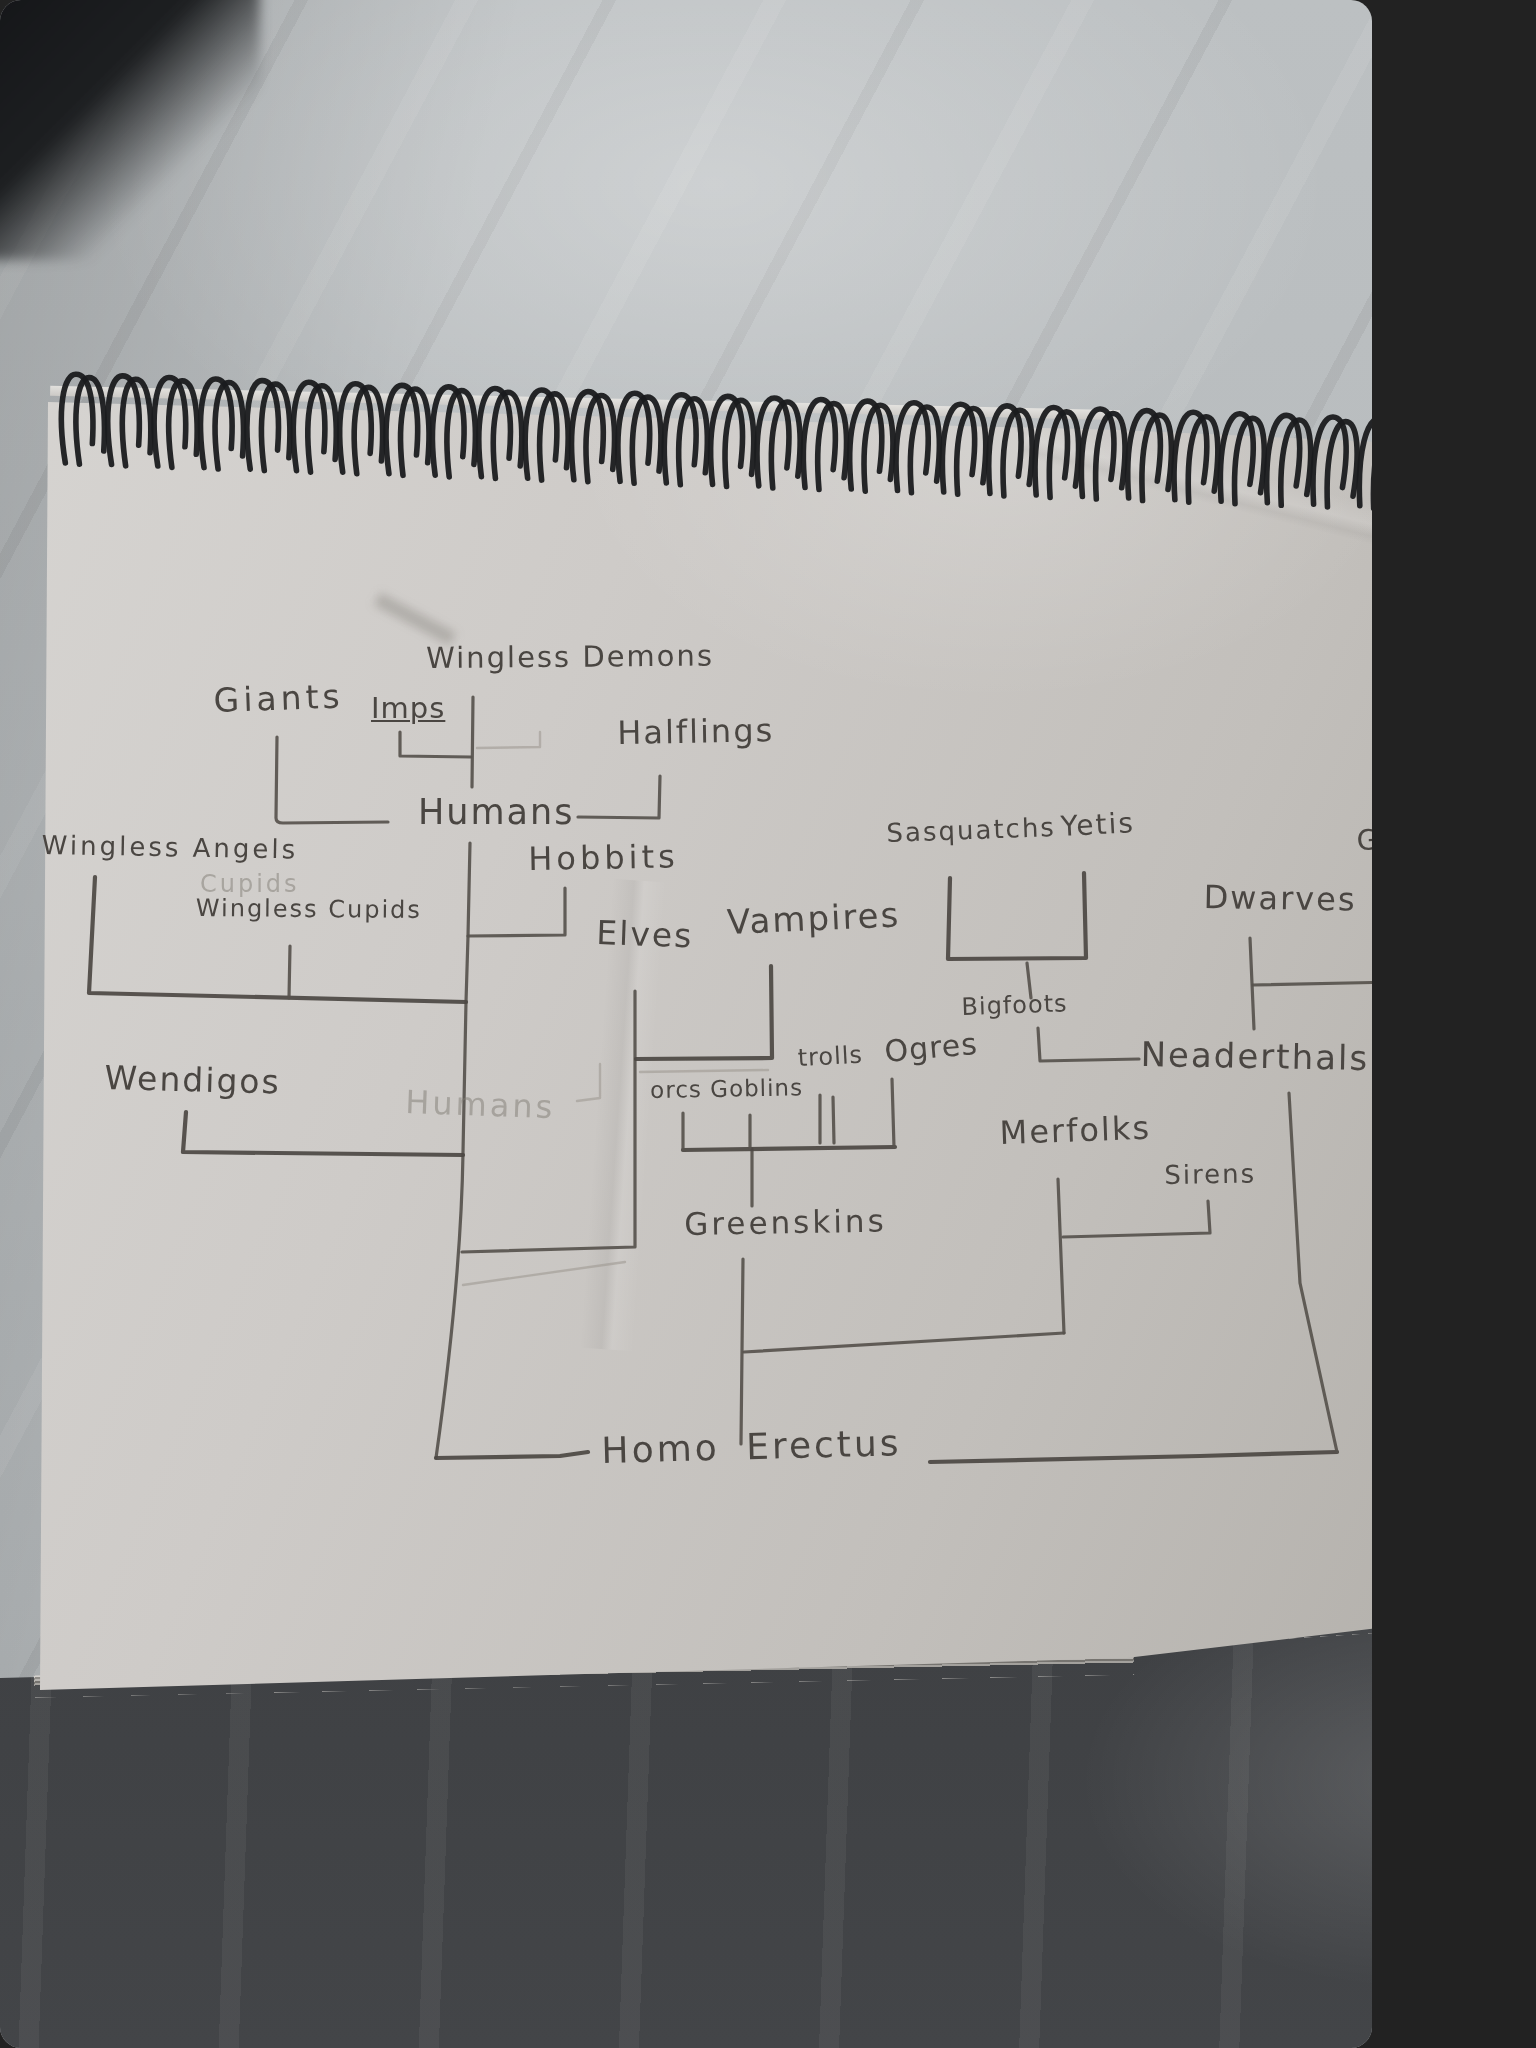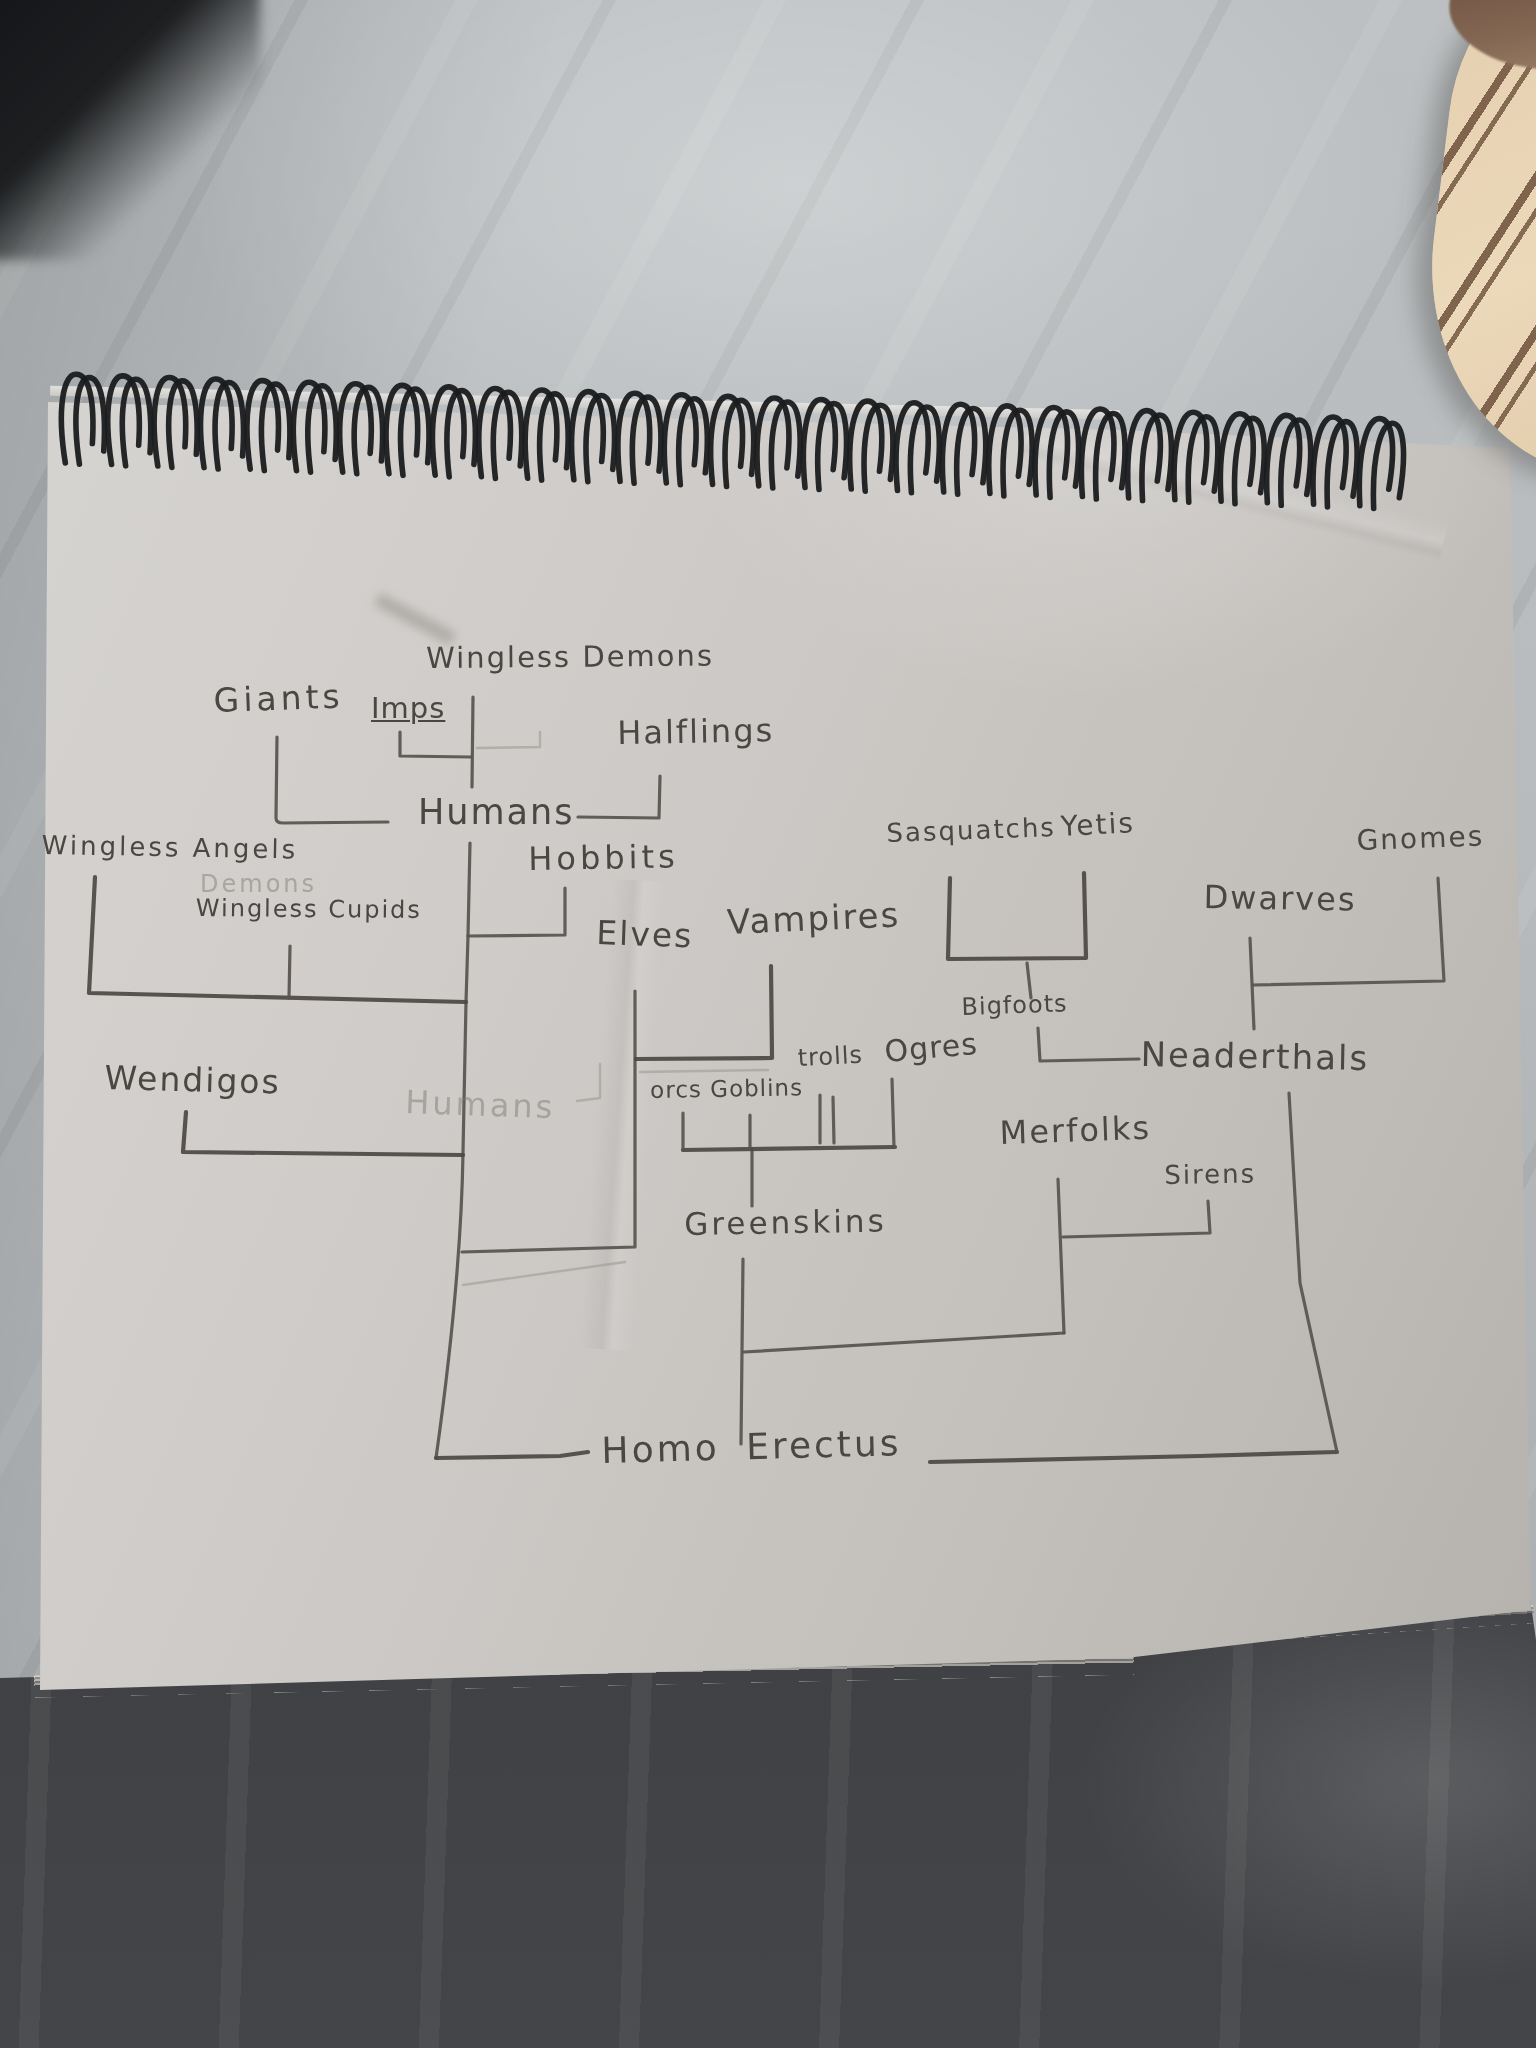--- a/index.html
+++ b/index.html
@@ -1,17 +1,17 @@
 <!DOCTYPE html>
 <html><head>
 <meta charset="utf-8">
 <style>
   html,body{margin:0;padding:0;background:#222;}
-  .photo{position:relative;width:1536px;height:2048px;overflow:hidden;
-         font-family:"DejaVu Sans",sans-serif;}
+  .photo{position:relative;width:1372px;height:2048px;overflow:hidden;
+         font-family:"DejaVu Sans",sans-serif;border-radius:21px;}
 
   
   .sheet{position:absolute;inset:0;
     background:
       radial-gradient(1000px 560px at 52% 9%, rgba(255,255,255,0.28), rgba(255,255,255,0) 62%),
       linear-gradient(104deg, rgba(0,0,0,0.14), rgba(0,0,0,0) 28%),
       repeating-linear-gradient(118deg, rgba(255,255,255,0) 0 130px, rgba(255,255,255,0.07) 130px 150px,
          rgba(255,255,255,0) 150px 260px, rgba(0,0,0,0.05) 260px 272px),
       linear-gradient(180deg,#bcc0c2 0%,#b7bbbd 40%,#adb1b3 78%,#a6aaac 100%);}
   .corner-shadow{position:absolute;left:-40px;top:-40px;width:300px;height:300px;
@@ -133,21 +133,21 @@
   </svg>
 
   <div>
     <span class="hw" style="left:426px;top:641px;font-size:29px;letter-spacing:2px;transform:rotate(-0.5deg);">Wingless Demons</span>
     <span class="hw" style="left:213px;top:681px;font-size:33px;letter-spacing:4px;transform:rotate(-2deg);">Giants</span>
     <span class="hw" style="left:371px;top:691px;font-size:29px;letter-spacing:1px;text-decoration:underline;">Imps</span>
     <span class="hw" style="left:617px;top:714px;font-size:32px;letter-spacing:2px;transform:rotate(-1deg);">Halflings</span>
     <span class="hw" style="left:418px;top:792px;font-size:35px;letter-spacing:2px;">Humans</span>
     <span class="hw" style="left:528px;top:840px;font-size:32px;letter-spacing:4px;transform:rotate(-1deg);">Hobbits</span>
     <span class="hw" style="left:42px;top:830px;font-size:26px;letter-spacing:3px;transform:rotate(1deg);">Wingless Angels</span>
-    <span class="hw erased" style="left:200px;top:870px;font-size:24px;letter-spacing:3px;">Demons</span>
+    <span class="hw erased" style="left:200px;top:870px;font-size:24px;letter-spacing:3px;">Cupids</span>
     <span class="hw" style="left:196px;top:894px;font-size:24px;letter-spacing:2px;transform:rotate(0.5deg);">Wingless Cupids</span>
     <span class="hw" style="left:105px;top:1058px;font-size:33px;letter-spacing:2px;transform:rotate(1.5deg);">Wendigos</span>
     <span class="hw erased" style="left:406px;top:1083px;font-size:32px;letter-spacing:3px;transform:rotate(2deg);">Humans</span>
     <span class="hw" style="left:597px;top:913px;font-size:33px;letter-spacing:2px;transform:rotate(2deg);">Elves</span>
     <span class="hw" style="left:726px;top:902px;font-size:34px;letter-spacing:2px;transform:rotate(-2.5deg);">Vampires</span>
     <span class="hw" style="left:886px;top:818px;font-size:26px;letter-spacing:2px;transform:rotate(-2deg);">Sasquatchs</span>
     <span class="hw" style="left:1060px;top:810px;font-size:28px;letter-spacing:2px;transform:rotate(-3deg);">Yetis</span>
     <span class="hw" style="left:1356px;top:824px;font-size:28px;letter-spacing:2px;transform:rotate(-2deg);">Gnomes</span>
     <span class="hw" style="left:1204px;top:878px;font-size:32px;letter-spacing:2px;transform:rotate(1deg);">Dwarves</span>
     <span class="hw" style="left:961px;top:993px;font-size:24px;letter-spacing:1px;transform:rotate(-2deg);">Bigfoots</span>

